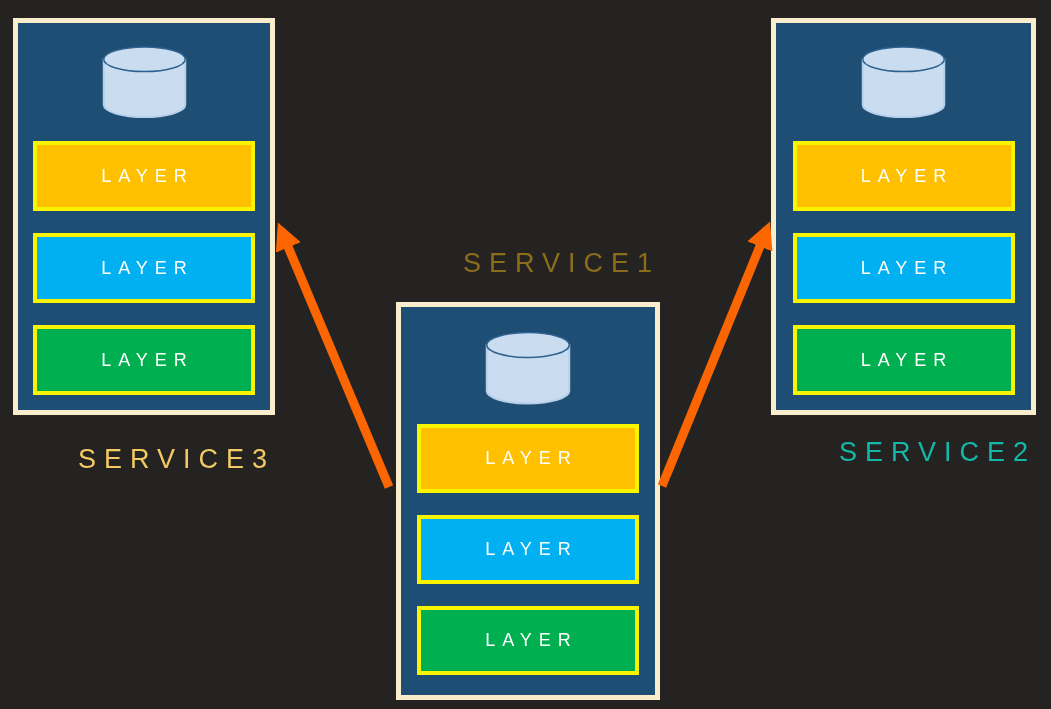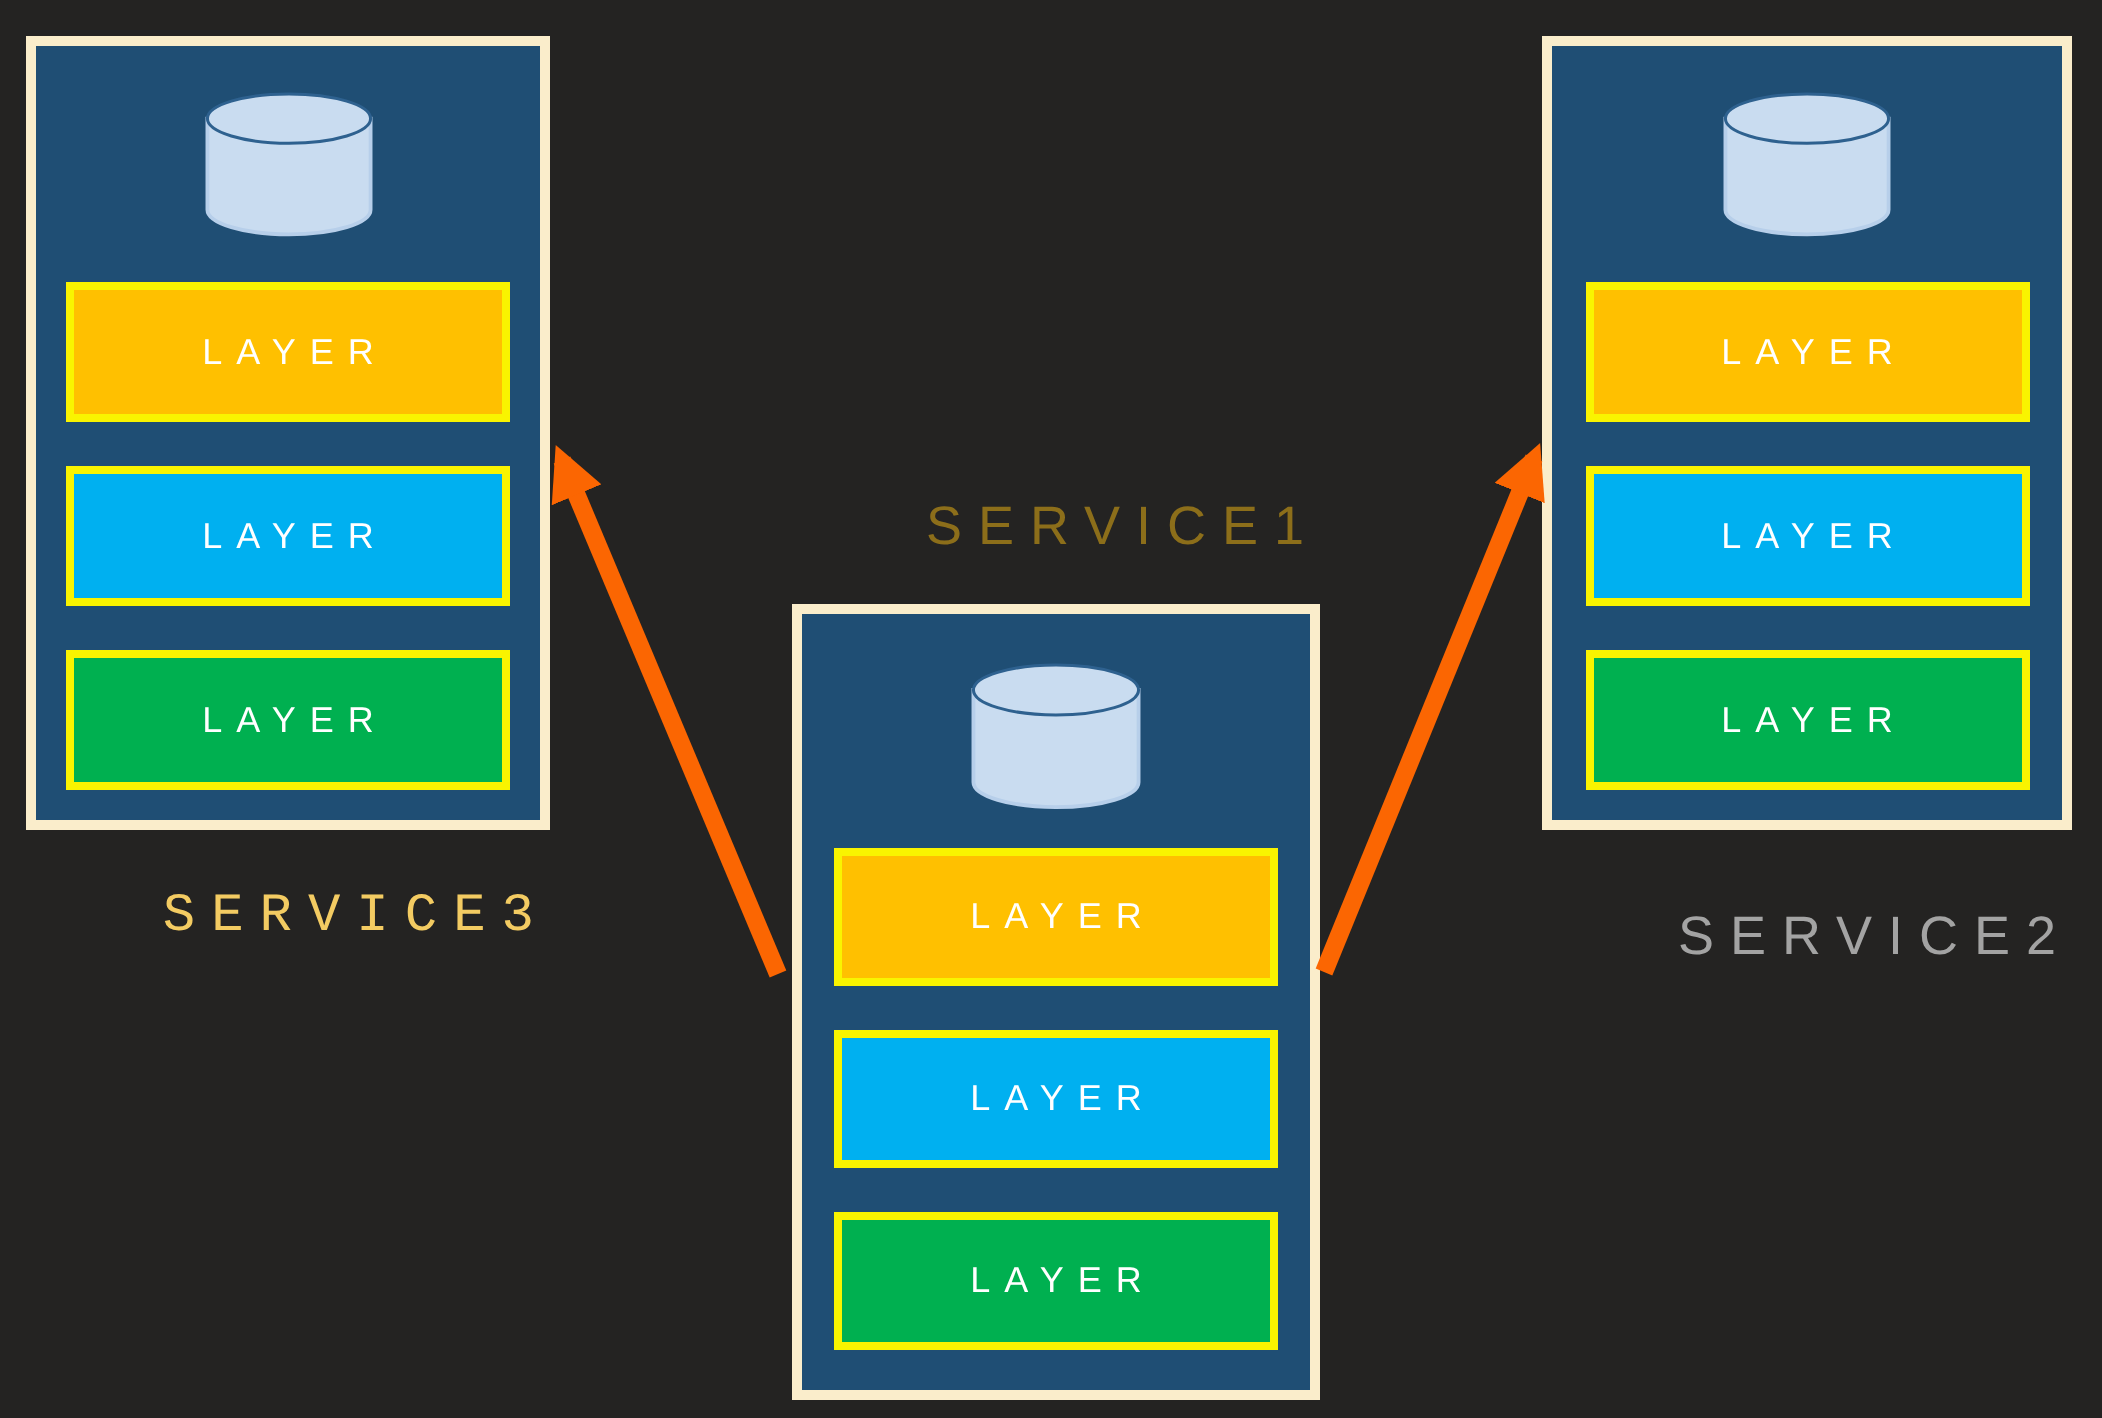--- a/index.html
+++ b/index.html
@@ -79,21 +79,21 @@
   .layer:last-child { margin-bottom: 0; }
   
   .svc-label {
     position: absolute;
     text-align: right;
     font-size: 27px;
     letter-spacing: 8px;
     text-indent: 8px;
     font-weight: 400;
   }
-  .svc-label-3 { left: 13px;  top: 444px; width: 262px; font-family: Liberation Mono, monospace; }
+  .svc-label-3 { left: 13px;  top: 444px; width: 262px; }
   .svc-label-2 { left: 771px; top: 437px; width: 265px; }
   .svc-label-1 { left: 396px; top: 248px; width: 264px; }
   
   .arrows {
     position: absolute;
     inset: 0;
     pointer-events: none;
     z-index: 5;
     color: var(--arrow, #FB6602);
   }
@@ -151,21 +151,21 @@
     </div>
     <div class="layer" style="background-color: rgb(0, 176, 240);">
       <span>LAYER</span>
     </div>
     <div class="layer" style="background-color: rgb(0, 176, 80);">
       <span>LAYER</span>
     </div>
   </div>
 
   <div class="svc-label svc-label-1" style="color: rgb(140, 110, 26);">SERVICE1</div>
-  <div class="svc-label svc-label-2" style="color: #a3a3a3; margin-top: 16px;">SERVICE2</div>
+  <div class="svc-label svc-label-2" style="color: #14b8a6;">SERVICE2</div>
   <div class="svc-label svc-label-3" style="color: rgb(243, 203, 98);">SERVICE3</div>
 
   <svg class="arrows" width="1051" height="709" viewBox="0 0 1051 709">
     <defs>
       <marker id="ah" viewBox="0 0 10 10" refX="7" refY="5" markerWidth="3" markerHeight="3" orient="auto">
         <path class="arrow-head" d="M0,0 L10,5 L0,10 Z"></path>
       </marker>
     </defs>
     <line class="arrow-line" x1="389" y1="487" x2="281" y2="230" marker-end="url(#ah)"></line>
     <line class="arrow-line" x1="662" y1="486" x2="767" y2="229" marker-end="url(#ah)"></line>

